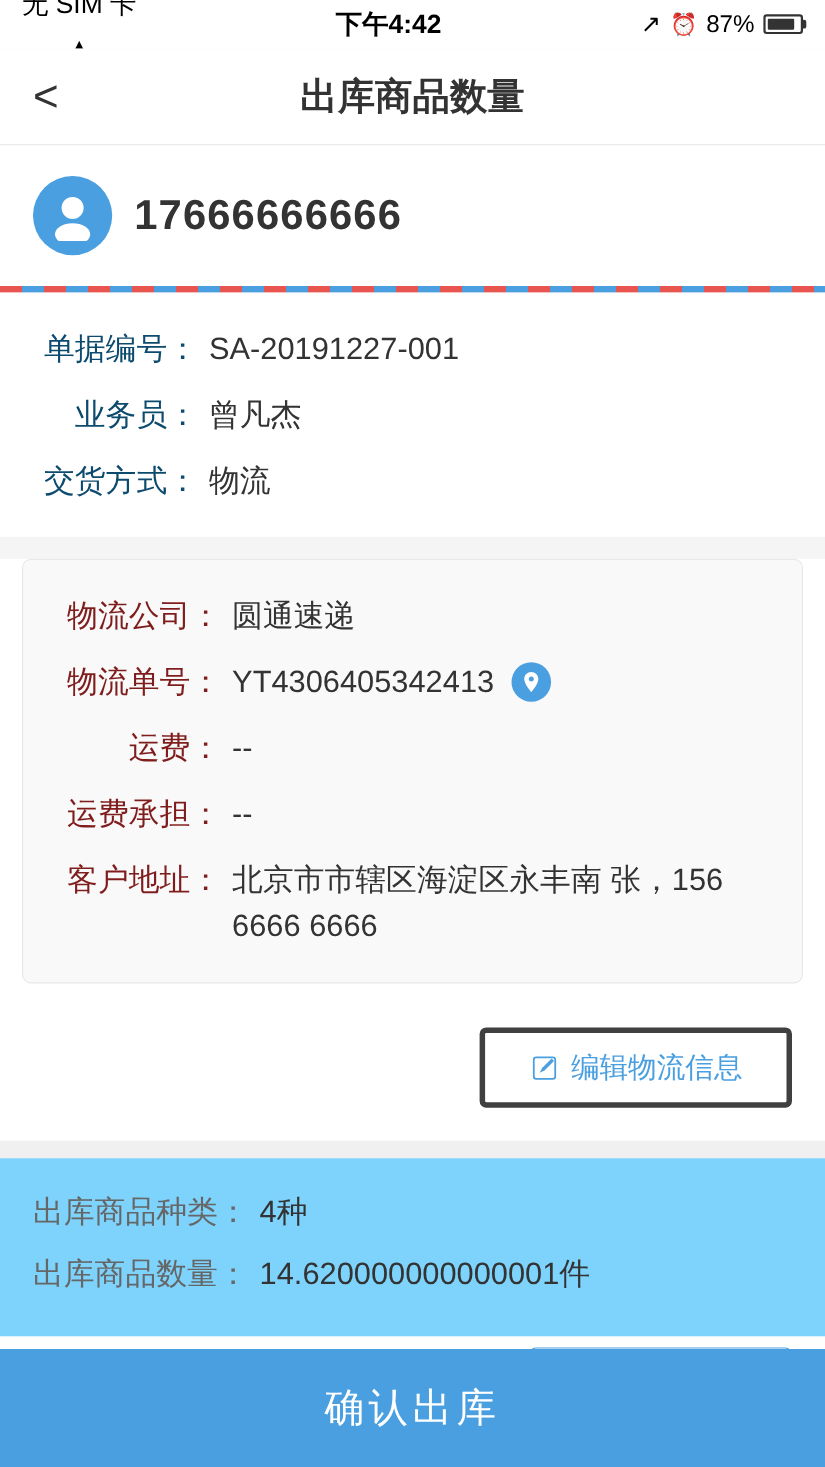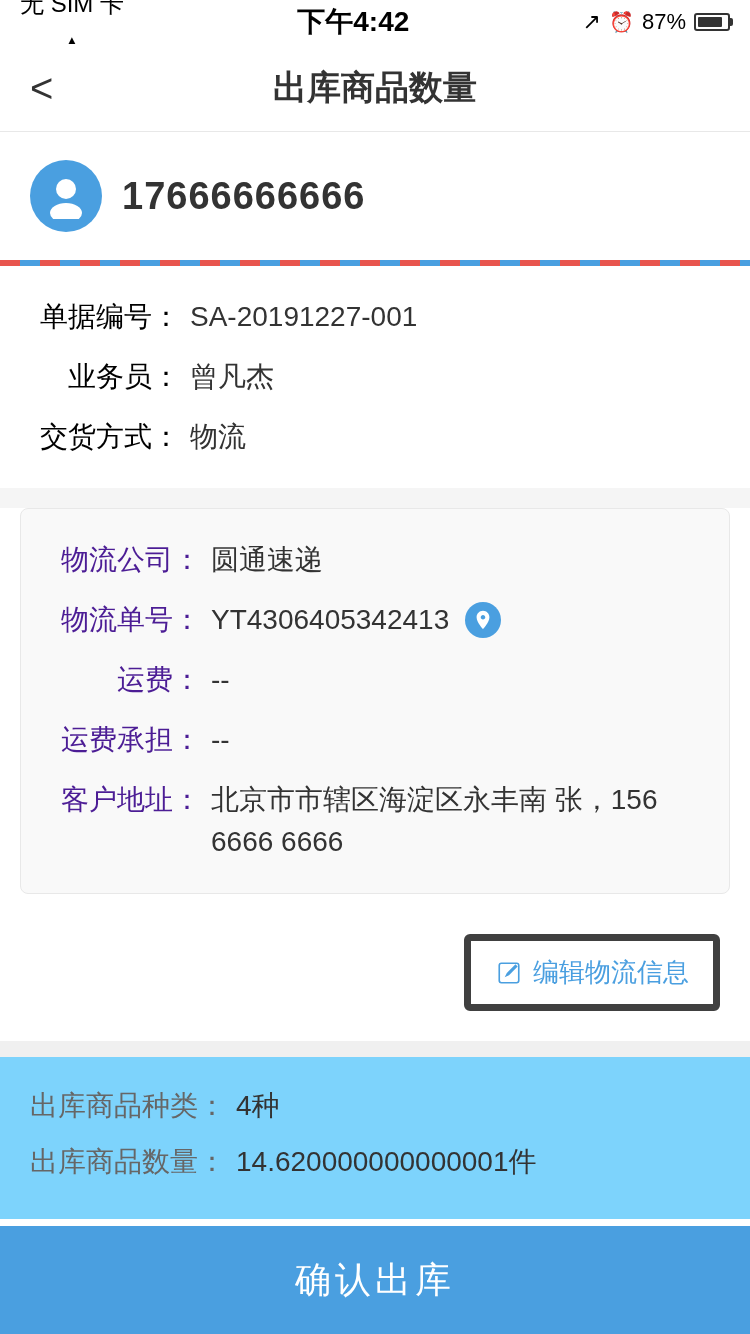--- a/index.html
+++ b/index.html
@@ -148,21 +148,21 @@
       align-items: flex-start;
       margin-bottom: 18px;
       font-size: 28px;
       color: #333;
       line-height: 1.5;
     }
     .info-row:last-child {
       margin-bottom: 0;
     }
     .info-label {
-      color: #000000;
+      color: #0c4a6e;
       min-width: 160px;
       text-align: right;
       flex-shrink: 0;
       padding-right: 10px;
     }
     .info-value {
       color: #333;
       flex: 1;
     }
 
@@ -178,21 +178,21 @@
       display: flex;
       align-items: flex-start;
       margin-bottom: 18px;
       font-size: 28px;
       line-height: 1.5;
     }
     .logistics-row:last-child {
       margin-bottom: 0;
     }
     .logistics-label {
-      color: #4c1d95;
+      color: #7f1d1d;
       min-width: 160px;
       text-align: right;
       flex-shrink: 0;
       padding-right: 10px;
     }
     .logistics-value {
       color: #333;
       flex: 1;
       display: flex;
       align-items: center;
@@ -216,23 +216,23 @@
     }
 
     
     .edit-btn-row {
       display: flex;
       justify-content: flex-end;
       padding: 20px 30px 20px;
       background: #fff;
     }
     .edit-btn {
-      border: 7px solid #404040;
+      border: 5px solid #404040;
       border-radius: 6px;
-      padding: 14px 24px;
+      padding: 14px 40px;
       color: #4a9fe0;
       font-size: 26px;
       display: flex;
       align-items: center;
       gap: 10px;
       background: #fff;
       cursor: pointer;
     }
     .edit-icon-box {
       width: 28px;
@@ -312,21 +312,21 @@
     }
   </style>
 </head>
 <body>
 
 <div class="status-bar">
   <div class="status-left">
     <span>无 SIM 卡</span>
     <span class="wifi-icon">▲</span>
   </div>
-  <div style="font-size:28px;font-weight:600;">下午4:42</div>
+  <div style="font-size:24px;font-weight:600;">下午4:42</div>
   <div class="status-right">
     <span style="font-size:22px;">↗</span>
     <span style="font-size:20px;">⏰</span>
     <span style="font-size:22px;">87%</span>
     <div class="battery-bar">
       <div class="battery-fill"></div>
     </div>
   </div>
 </div>
 

